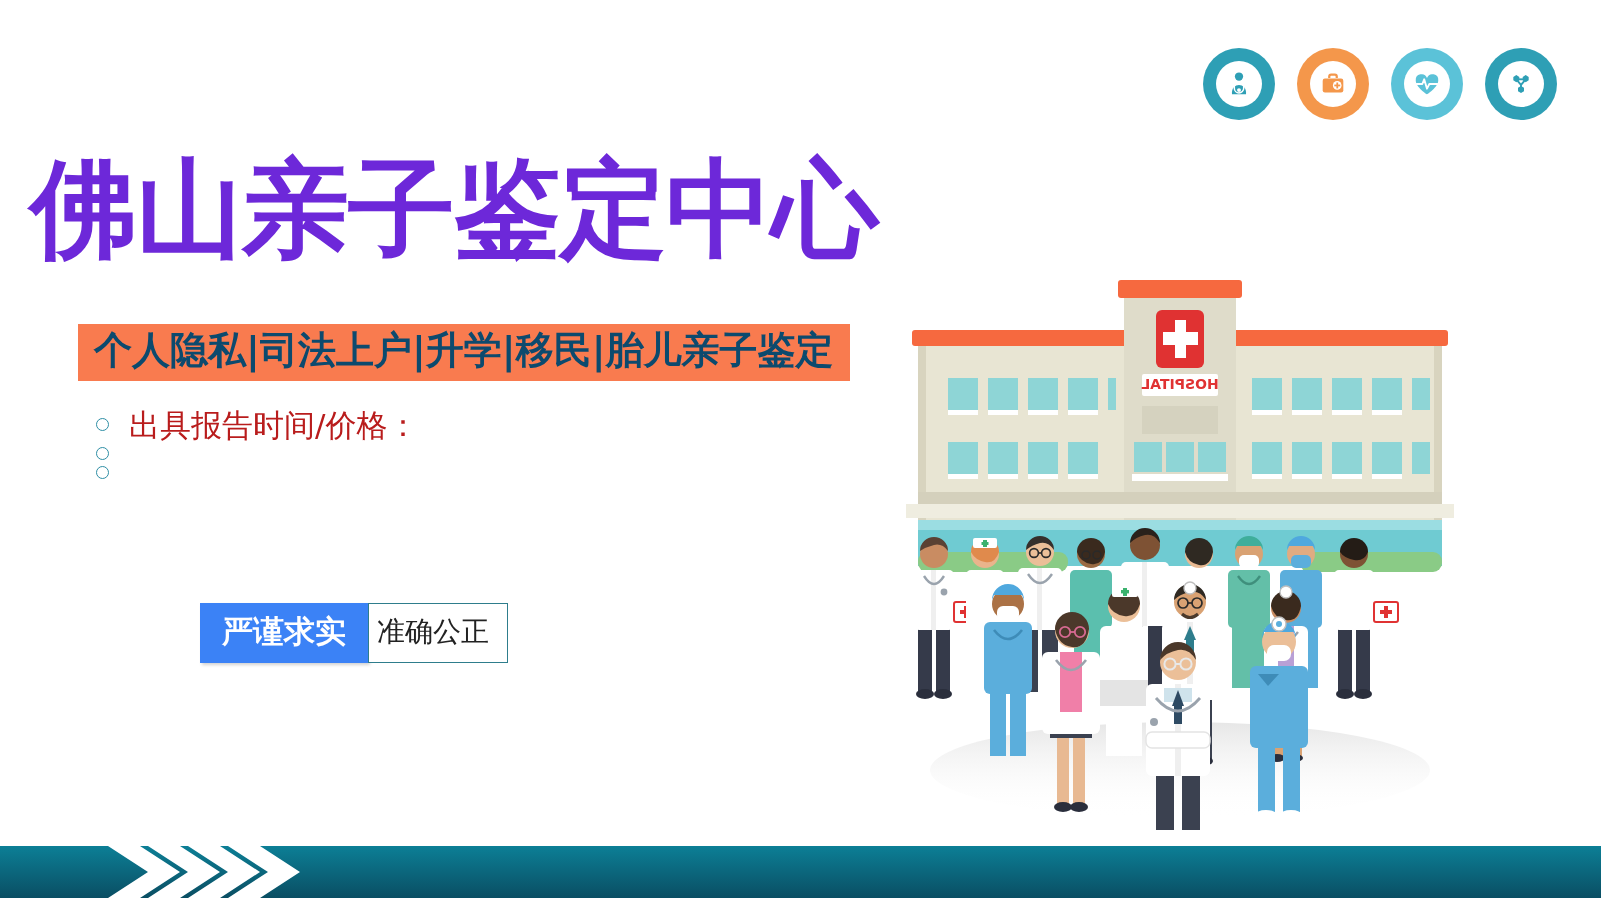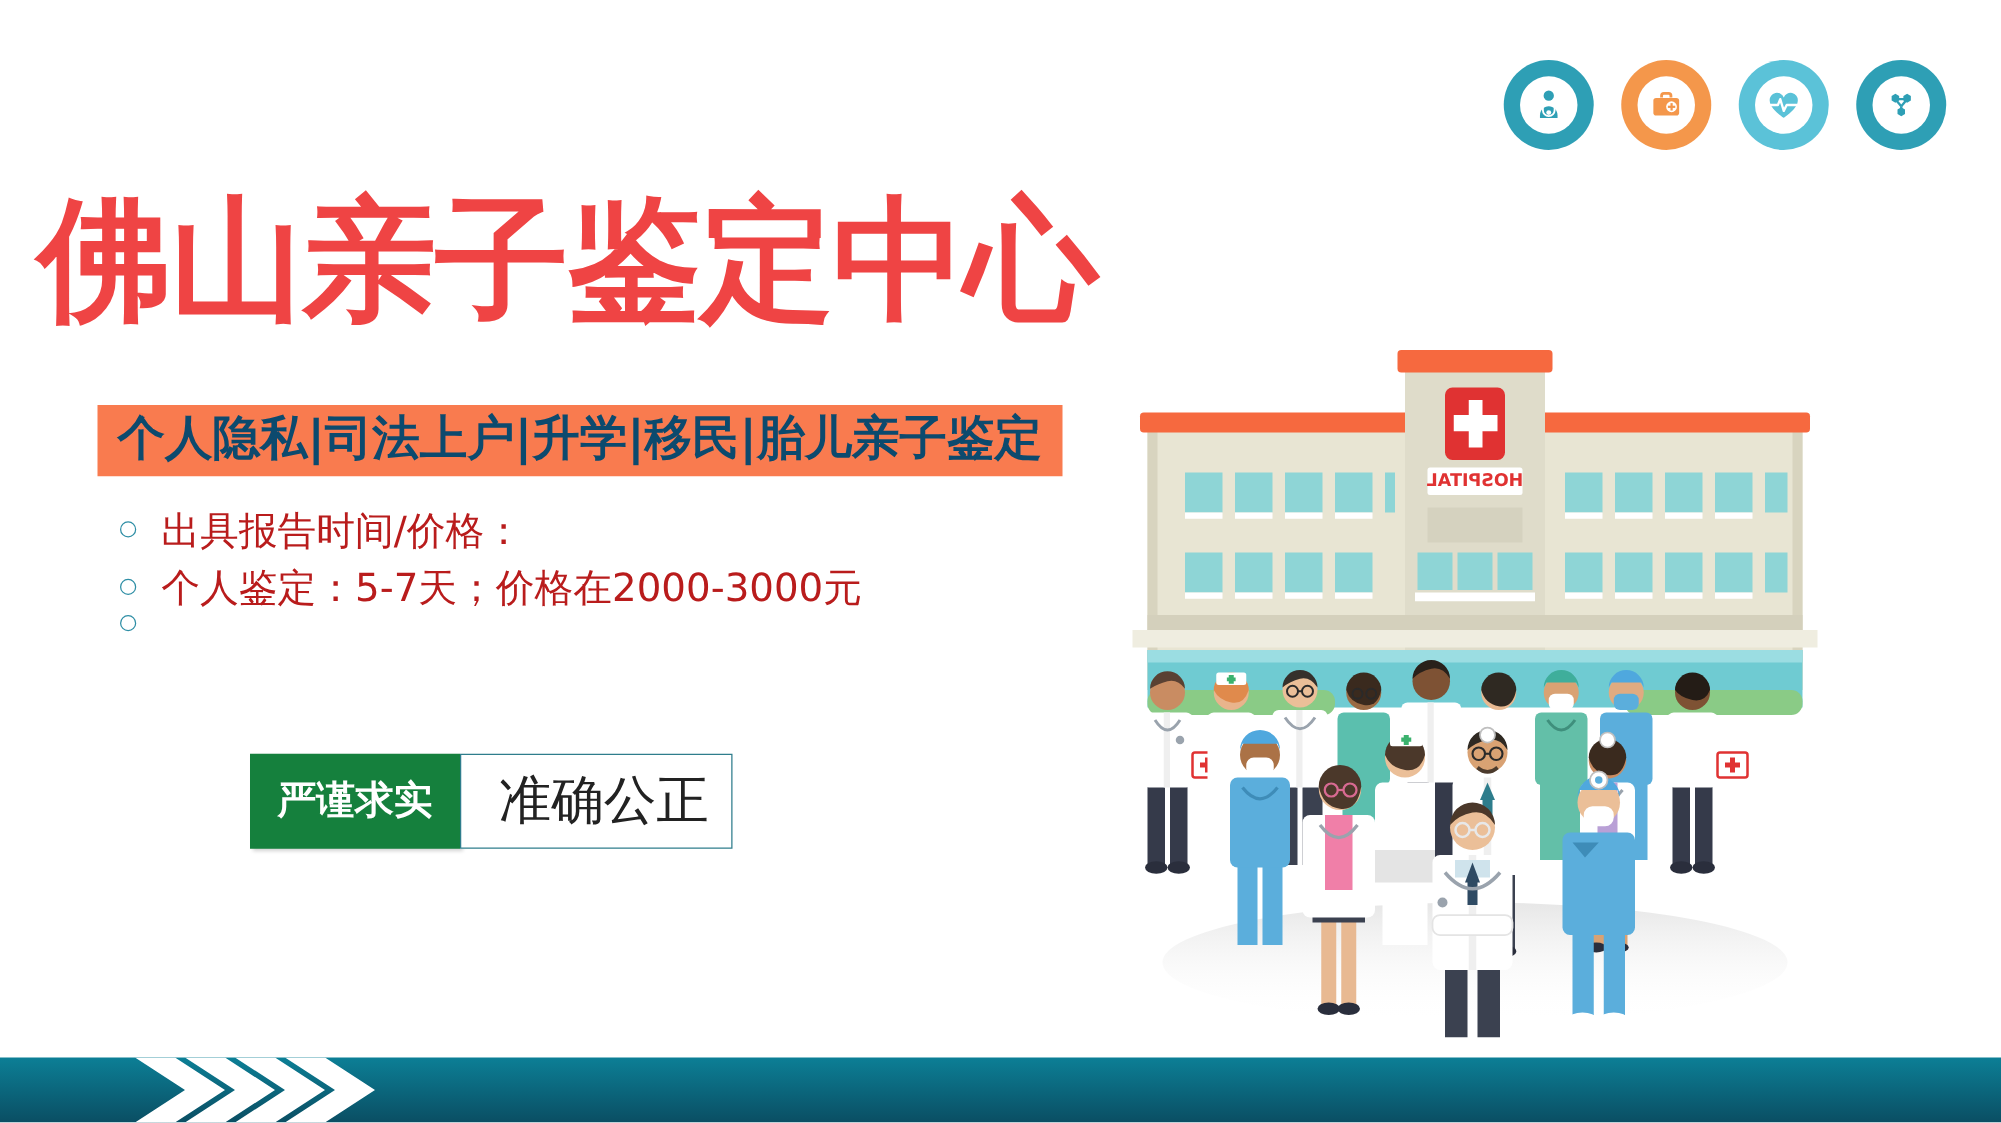--- a/index.html
+++ b/index.html
@@ -16,21 +16,21 @@
   .icon-badge{ width:72px; height:72px; border-radius:50%; display:flex;
                align-items:center; justify-content:center; }
   .icon-badge .inner{ width:46px; height:46px; border-radius:50%; background:#ffffff;
                display:flex; align-items:center; justify-content:center; }
   .icon-badge svg{ display:block; }
 
   
   .title{
     position:absolute; left:30px; top:156px;
     font-size:107px; line-height:1.0; font-weight:bold;
-    color:#ef4444; letter-spacing:-1px; white-space:nowrap;
+    color:#6d28d9; letter-spacing:-1px; white-space:nowrap;
     font-family:"DejaVu Sans","Liberation Sans",sans-serif;
     text-shadow:3px 3px 0 rgba(255,255,255,.85);
   }
 
   
   .banner{
     position:absolute; left:78px; top:324px;
     padding:5px 16px 9px 16px;
     background:#F97B4F; color:#0c4a6e;
     font-size:38px; font-weight:bold; line-height:1.12;
@@ -46,29 +46,29 @@
     flex:0 0 auto; margin-right:20px; position:relative; top:-5px;
   }
   .bullet-text{
     font-size:31px; color:#b91c1c; line-height:1.28; white-space:nowrap;
     font-family:"DejaVu Sans","Liberation Sans",sans-serif;
   }
 
   
   .slogans{ position:absolute; left:200px; top:603px; display:flex; align-items:stretch; }
   .slogan-blue{
-    background:#15803d; color:#ffffff; font-weight:bold;
+    background:#3b82f6; color:#ffffff; font-weight:bold;
     font-size:31px; padding:8px 22px 10px 22px; white-space:nowrap;
     display:flex; align-items:center;
     font-family:"DejaVu Sans","Liberation Sans",sans-serif;
     box-shadow:2px 2px 3px rgba(0,0,0,.18);
   }
   .slogan-white{
     background:#ffffff; color:#222222; border:1.5px solid #2E7D8C;
-    font-size:42px; padding:8px 18px 10px 30px; white-space:nowrap;
+    font-size:28px; padding:8px 18px 10px 8px; white-space:nowrap;
     display:flex; align-items:center;
     font-family:"DejaVu Sans","Liberation Sans",sans-serif;
   }
 
   
   .illustration{ position:absolute; left:860px; top:270px; width:640px; height:560px; }
   .illustration svg{ width:100%; height:100%; display:block; }
 
   
   .bottom-bar{
@@ -137,21 +137,20 @@
 
 <div class="banner">个人隐私|司法上户|升学|移民|胎儿亲子鉴定</div>
 
 <div class="bullets">
   <div class="bullet-item">
     <span class="bullet-dot"></span>
     <span class="bullet-text">出具报告时间/价格：</span>
   </div>
   <div class="bullet-item">
     <span class="bullet-dot"></span>
-    <span class="bullet-text">个人鉴定：5-7天；价格在2000-3000元</span>
   </div>
   <div class="bullet-item">
     <span class="bullet-dot"></span>
   </div>
 </div>
 
 <div class="slogans">
   <div class="slogan-blue">严谨求实</div>
   <div class="slogan-white">准确公正</div>
 </div>

